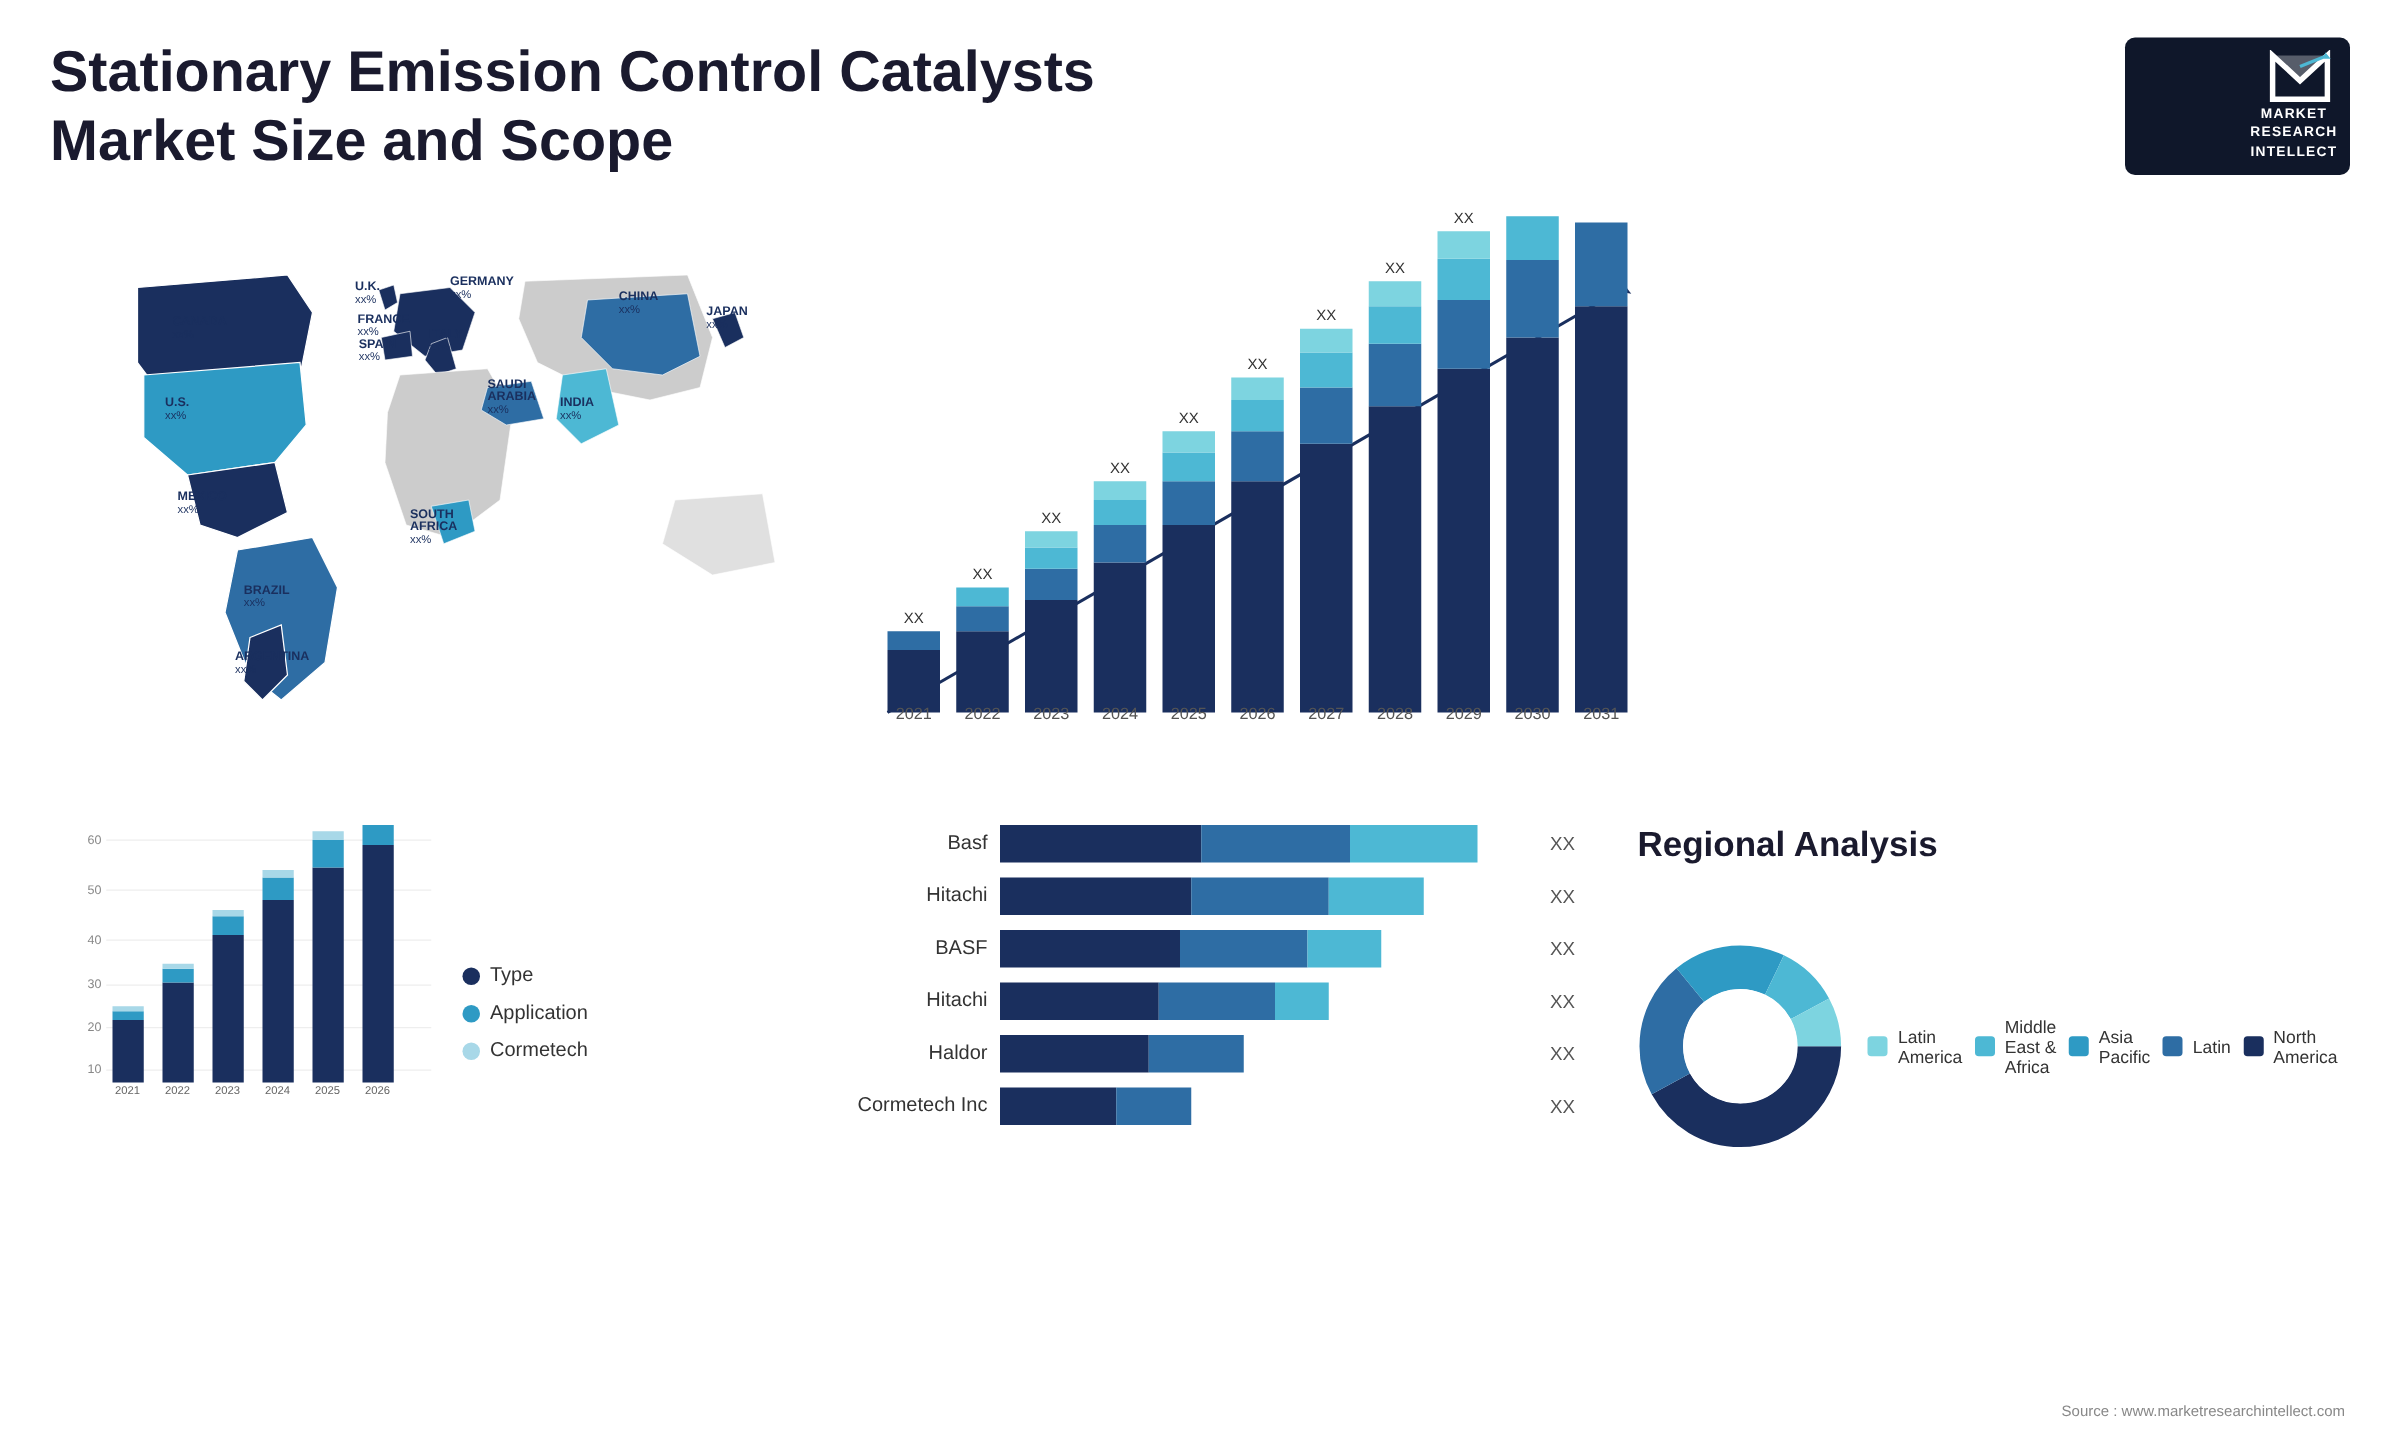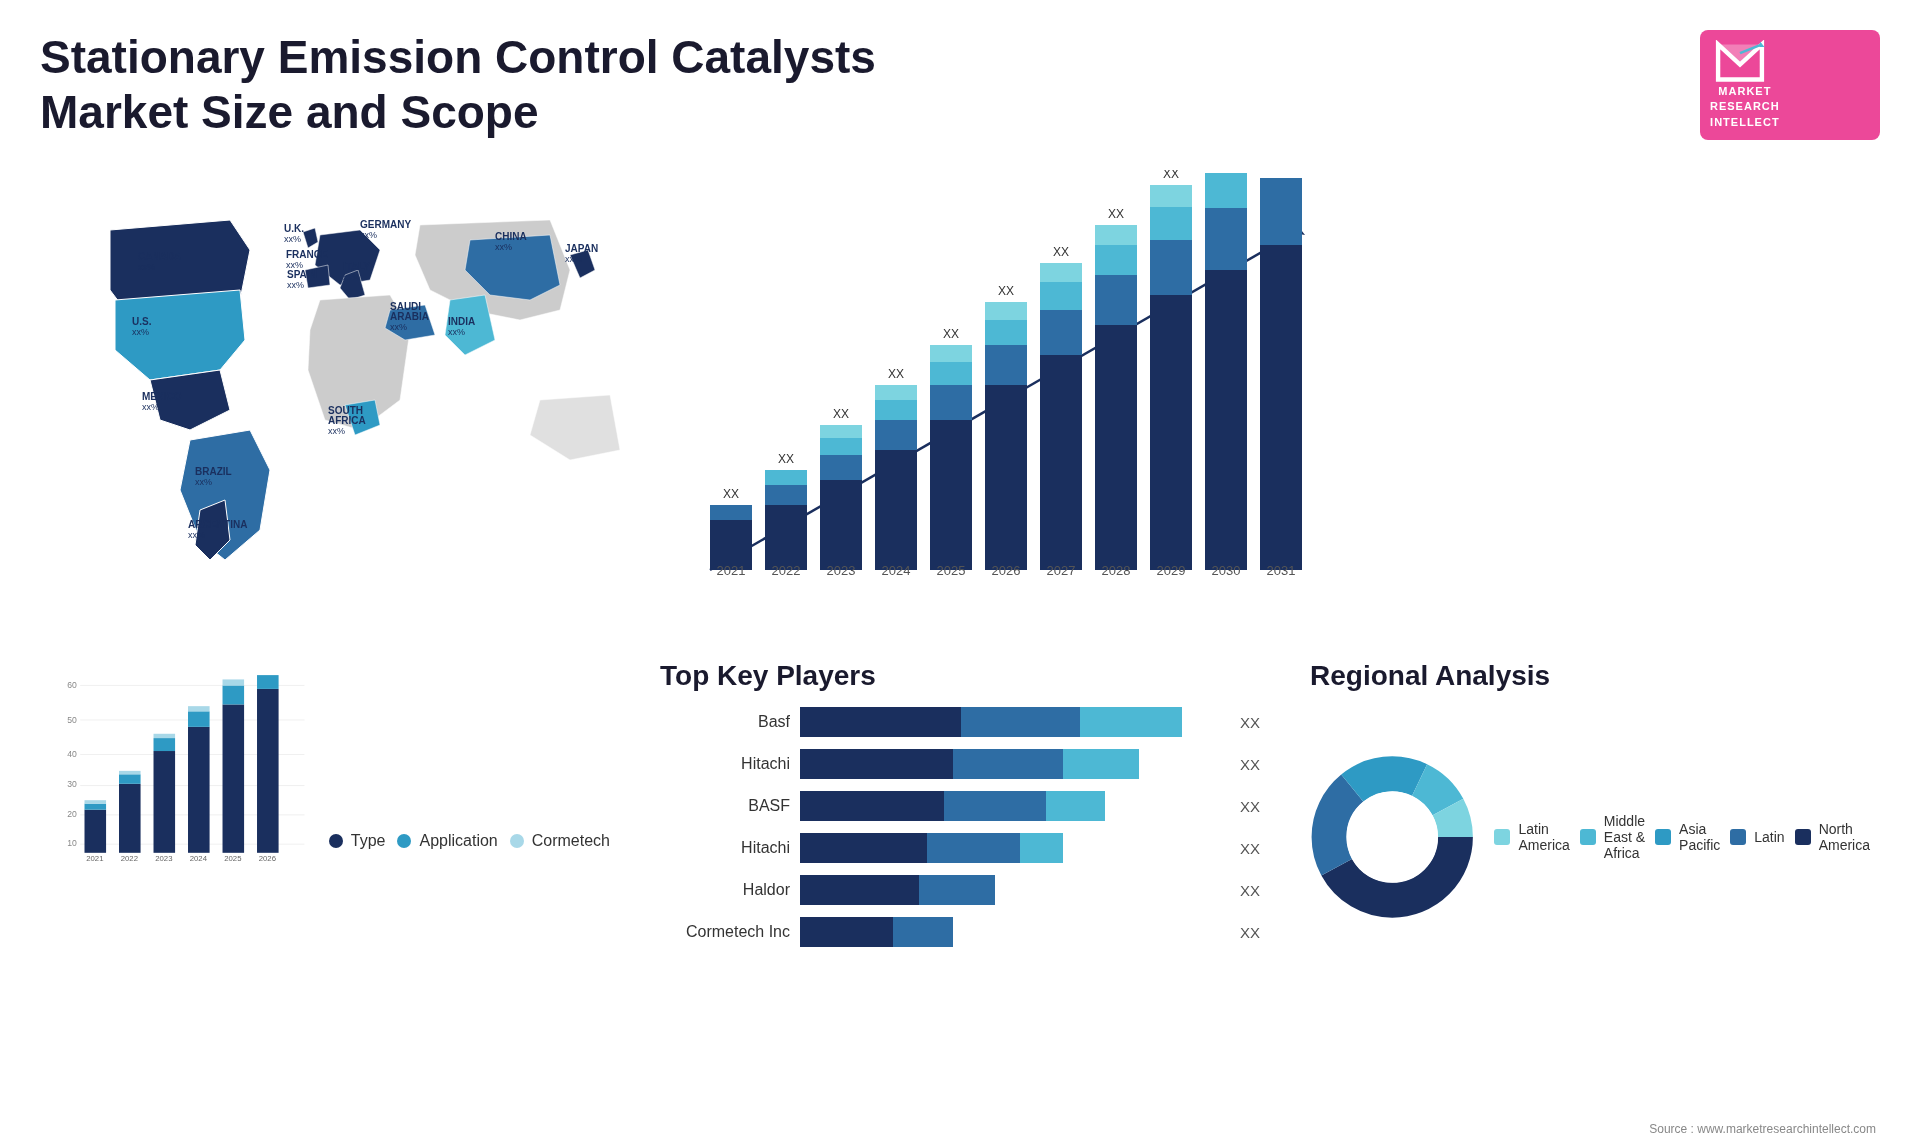--- a/index.html
+++ b/index.html
@@ -28,25 +28,25 @@
     }
     .logo-area {
       display: flex;
       flex-direction: column;
       align-items: center;
       gap: 5px;
     }
     .logo-box {
       width: 180px;
       height: 110px;
-      background: #ec4899;
+      background: #0f172a;
       border-radius: 8px;
       display: flex;
       flex-direction: column;
-      align-items: flex-start;
+      align-items: flex-end;
       justify-content: center;
       padding: 10px;
     }
 
     
     .content-area {
       display: grid;
       grid-template-columns: 620px 1fr;
       grid-template-rows: 480px auto;
       padding: 0 40px;
@@ -91,21 +91,21 @@
     .segmentation-section {
       padding: 0 10px;
     }
     .seg-chart-container {
       display: flex;
       gap: 20px;
       align-items: flex-end;
     }
     .seg-legend {
       display: flex;
-      flex-direction: row;
+      flex-direction: column;
       gap: 12px;
       padding-bottom: 30px;
     }
     .legend-item {
       display: flex;
       align-items: center;
       gap: 8px;
       font-size: 16px;
       color: #333;
     }
@@ -436,21 +436,20 @@
           </div>
           <div class="legend-item">
             <div class="legend-dot" style="background:#a8d8e8;"></div>
             <span>Cormetech</span>
           </div>
         </div>
       </div>
     </div>
 
     <div class="players-section">
-      <h2 class="section-title">Top Key Players</h2>
 
       <div class="player-bar-row">
         <span class="player-name">Basf</span>
         <div class="player-bar-wrapper">
           <div class="player-bar">
             <div class="bar-seg1" style="width:38%;"></div>
             <div class="bar-seg2" style="width:28%;"></div>
             <div class="bar-seg3" style="width:24%;"></div>
           </div>
         </div>

